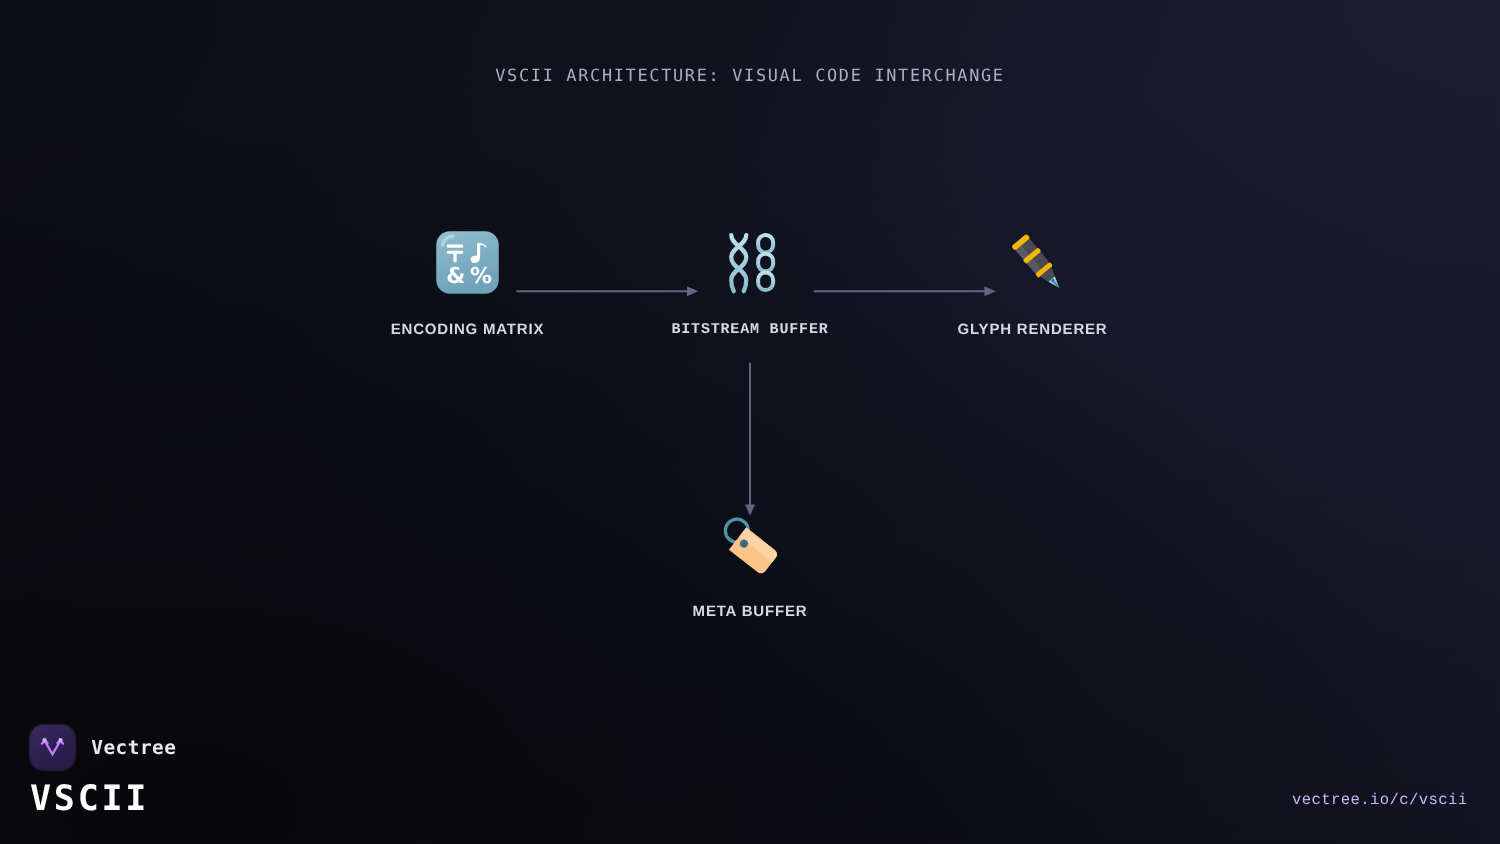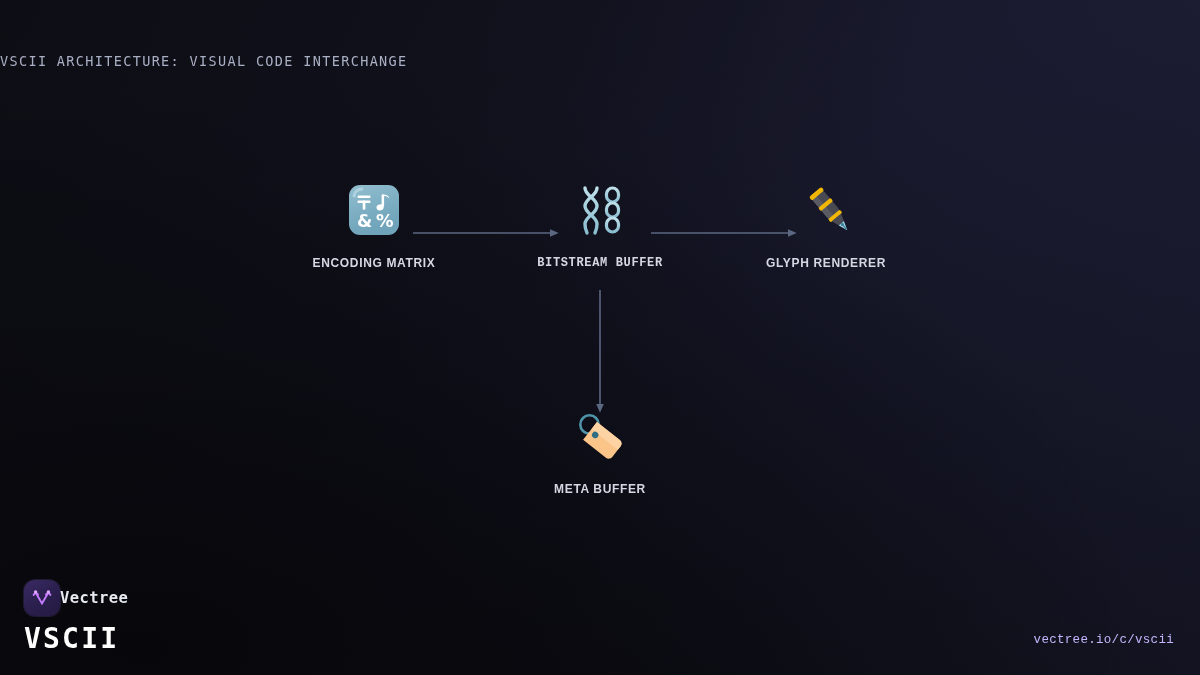--- a/index.html
+++ b/index.html
@@ -28,20 +28,21 @@
     background:linear-gradient(118deg, rgba(13,13,20,0.92) 0%, rgba(13,13,20,0.55) 34%, rgba(26,27,48,0.0) 62%, rgba(30,31,56,0.30) 100%);
   }
   #bg-vignette {
     position:absolute; inset:0;
     background:radial-gradient(120% 120% at 12% 96%, rgba(5,5,9,0.78) 0%, rgba(5,5,9,0.30) 38%, rgba(0,0,0,0) 70%);
   }
 
   
   #title {
     position:absolute; top:53px; left:0; width:1200px;
+    text-align:center;
     font-family:"DejaVu Sans Mono","Liberation Mono",monospace;
     font-size:13.5px;
     letter-spacing:1.35px;
     color:#aab0c4;
     white-space:nowrap;
   }
 
   
   #diagram { position:absolute; inset:0; }
 
@@ -63,21 +64,21 @@
     color:#d5d8e3;
     white-space:nowrap;
   }
 
   svg.icon-svg { display:block; overflow:visible; }
 
   #edges { position:absolute; inset:0; pointer-events:none; }
 
   
   #brand { position:absolute; left:24px; bottom:22px; }
-  #brand-row { display:flex; align-items:center; margin-bottom:9px; }
+  #brand-row { display:flex; align-items:center; gap:13px; margin-bottom:9px; }
   #brand-mark {
     width:36px; height:36px; border-radius:11px;
     background:linear-gradient(145deg,#3a2a63 0%,#2a1f4d 55%,#241a42 100%);
     display:flex; align-items:center; justify-content:center;
     box-shadow:0 0 0 1px rgba(150,110,220,0.18);
   }
   #brand-name {
     font-family:"DejaVu Sans Mono","Liberation Mono",monospace;
     font-size:15.5px; font-weight:bold;
     color:#e7e9f0; letter-spacing:0.4px;

